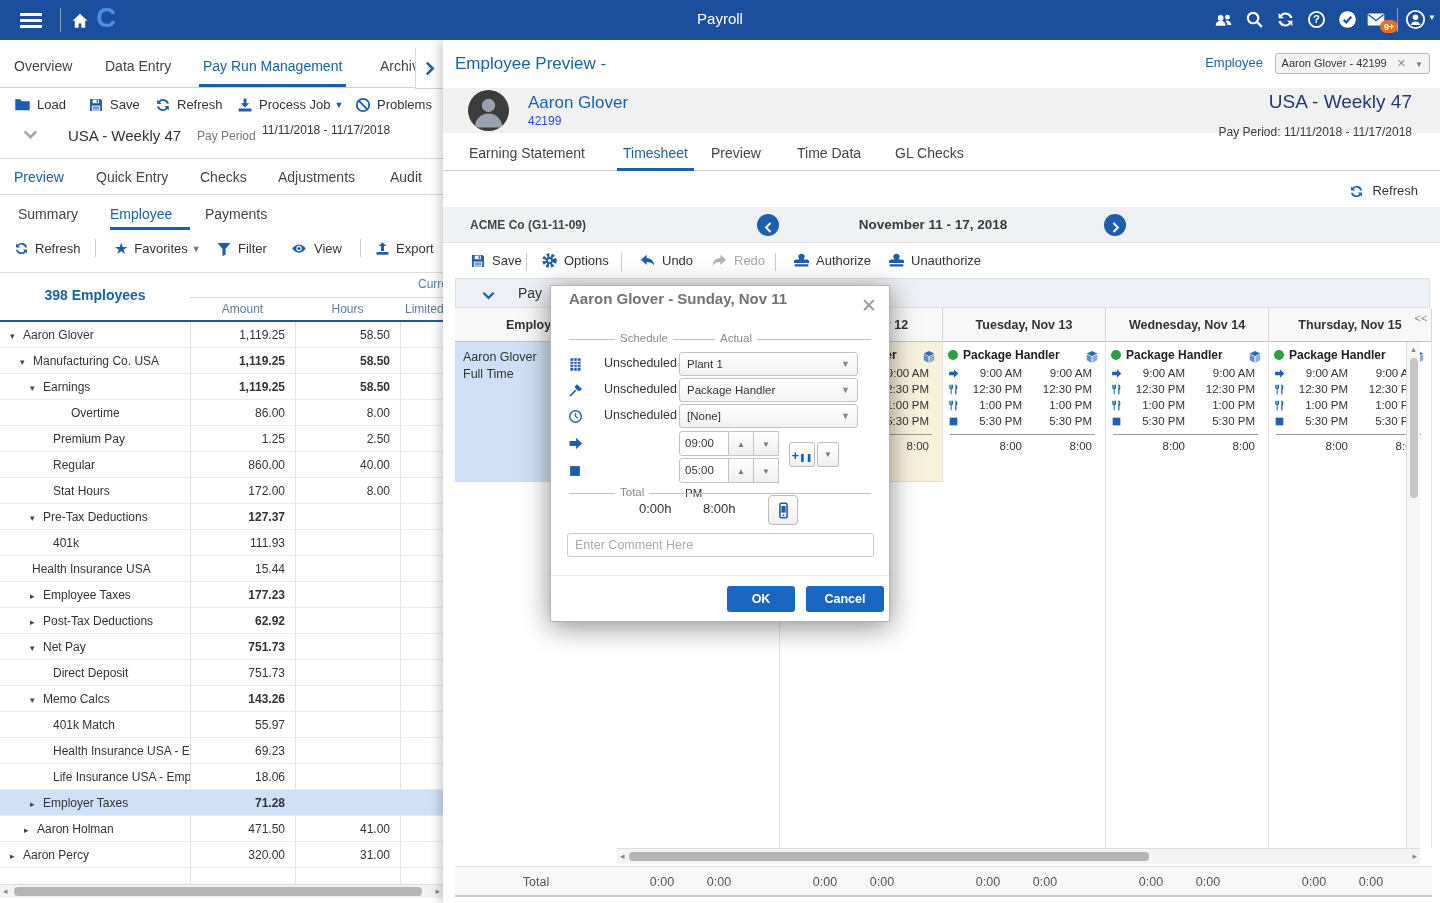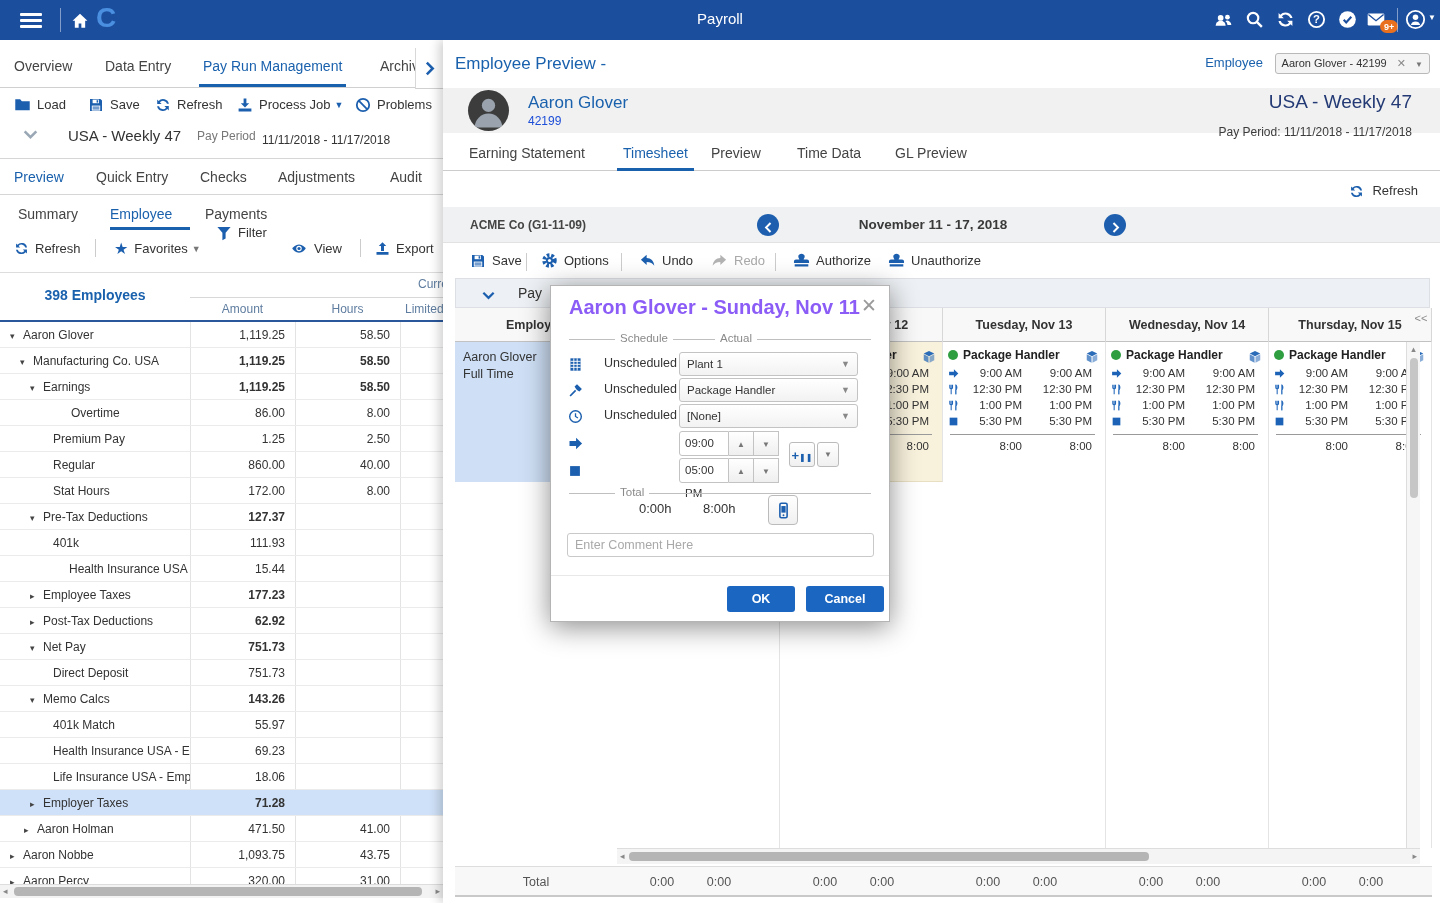--- a/index.html
+++ b/index.html
@@ -95,21 +95,21 @@
   .dtot { position:absolute; height:16px; font-size:11.5px; color:#333; width:100%; }
   .dtot .t1 { position:absolute; left:0; width:79px; text-align:right; }
   .dtot .t2 { position:absolute; left:70px; width:79px; text-align:right; }
   #ts-hscroll { position:absolute; left:174px; top:808px; width:803px; height:16px; background:#f4f4f4; border-top:1px solid #ddd; }
   #ts-total { position:absolute; left:12px; top:826px; width:977px; height:31px; background:#f8f8f8; border-top:1px solid #ddd; border-bottom:2px solid #c9c9c9; font-size:12.5px; color:#555; }
   #ts-total .tl { position:absolute; left:0; width:162px; text-align:center; top:8px; }
   .tpair { position:absolute; top:8px; width:60px; text-align:center; }
   
   #modal { position:absolute; left:550px; top:285px; width:340px; height:337px; background:#fff; border:1px solid #b4b4b4;
     box-shadow:0 5px 26px rgba(0,0,0,.45); z-index:50; }
-  #modal .mt { position:absolute; left:18px; top:10px; font-size:20px; font-weight:bold; color:#8b5cf6; }
+  #modal .mt { position:absolute; left:18px; top:4px; font-size:15px; font-weight:bold; color:#737373; }
   #modal .mx { position:absolute; right:12px; top:8px; font-size:19px; color:#9a9a9a; font-weight:bold; }
   .legend { position:absolute; left:18px; right:18px; height:1px; background:#bfbfbf; }
   .legend span { position:absolute; top:-7px; background:#fff; padding:0 5px; font-size:11.5px; color:#8a8a8a;margin-left:28px; }
   .mrow { position:absolute; left:0; width:340px; height:26px; }
   .mrow .mic { position:absolute; left:17px; top:3px; color:#1c5fae; }
   .mrow .ml { position:absolute; left:40px; top:4px; width:86px; text-align:right; font-size:12.5px; color:#333; }
   .msel { position:absolute; left:128px; top:0; width:179px; height:24px; border:1px solid #c3c3c3; border-radius:3px;
     background:linear-gradient(#fff,#f2f2f2); font-size:11.5px; color:#333; line-height:22px; padding-left:7px; }
   .msel .dd { position:absolute; right:7px; top:0; color:#888; font-size:9px; }
   .mtime { position:absolute; left:128px; top:0; width:50px; height:25px; border:1px solid #c3c3c3; border-radius:3px 0 0 3px;
@@ -312,21 +312,21 @@
           <use href="#i-noentry"></use>
         </svg><span class="lbl">Problems</span></span>
   </div>
 
   <div class="abs" style="left:0;top:75px;width:443px;height:44px;border-bottom:1px solid #d6d6d6">
     <span class="abs" style="left:22px;top:10px;color:#9aa7b5"><svg class="ic" width="17" height="17">
           <use href="#i-chev-d"></use>
         </svg></span>
     <span class="abs" style="left:68px;top:12px;font-size:15px;color:#333">USA - Weekly 47</span>
     <span class="abs" style="left:197px;top:14px;font-size:12px;color:#777">Pay Period</span>
-    <span class="abs" style="left:262px;top:18px;font-size:12px;color:#333">11/11/2018 - 11/17/2018</span>
+    <span class="abs" style="left:262px;top:8px;font-size:12px;color:#333">11/11/2018 - 11/17/2018</span>
   </div>
 
   <div class="abs tabs2" style="left:0;top:119px;width:443px;height:36px;border-bottom:1px solid #d6d6d6">
     <span class="abs" style="left:14px;top:10px;color:#1a61ad">Preview</span>
     <span class="abs" style="left:96px;top:10px">Quick Entry</span>
     <span class="abs" style="left:200px;top:10px">Checks</span>
     <span class="abs" style="left:278px;top:10px">Adjustments</span>
     <span class="abs" style="left:390px;top:10px">Audit</span>
   </div>
 
@@ -336,21 +336,21 @@
     <span class="abs" style="left:110px;top:32px;width:80px;height:3px;background:#1a61ad"></span>
     <span class="abs" style="left:205px;top:11px">Payments</span>
   </div>
 
   <div>
     <span class="tool" style="left:14px;top:200px"><svg class="ic blue" width="15" height="15">
           <use href="#i-sync"></use>
         </svg><span class="lbl">Refresh</span></span>
     <span class="vsep" style="left:95px;top:199px"></span>
     <span class="tool" style="left:114px;top:199px"><span class="blue" style="font-size:16px;vertical-align:middle">★</span><span class="lbl">Favorites</span><span class="caret" style="color:#777">▼</span></span>
-    <span class="tool" style="left:216px;top:184px"><svg class="ic blue" width="16" height="16">
+    <span class="tool" style="left:216px;top:200px"><svg class="ic blue" width="16" height="16">
           <use href="#i-funnel"></use>
         </svg><span class="lbl">Filter</span></span>
     <span class="tool" style="left:290px;top:200px"><svg class="ic blue" width="18" height="15">
           <use href="#i-eye"></use>
         </svg><span class="lbl">View</span></span>
     <span class="vsep" style="left:360px;top:199px"></span>
     <span class="tool" style="left:375px;top:200px"><svg class="ic blue" width="15" height="15">
           <use href="#i-export"></use>
         </svg><span class="lbl">Export</span></span>
   </div>
@@ -408,21 +408,21 @@
         <div class="nm" style="padding-left: 30px;"><span class="exp">▾</span>Pre-Tax Deductions</div>
         <div class="val amt">127.37</div>
         <div class="val hrs"></div>
       </div>
       <div class="erow">
         <div class="nm" style="padding-left: 53px;">401k</div>
         <div class="val amt">111.93</div>
         <div class="val hrs"></div>
       </div>
       <div class="erow">
-        <div class="nm" style="padding-left: 69px;">Health Insurance USA</div>
+        <div class="nm" style="padding-left: 32px;">Health Insurance USA</div>
         <div class="val amt">15.44</div>
         <div class="val hrs"></div>
       </div>
       <div class="erow b">
         <div class="nm" style="padding-left: 30px;"><span class="exp">▸</span>Employee Taxes</div>
         <div class="val amt">177.23</div>
         <div class="val hrs"></div>
       </div>
       <div class="erow b">
         <div class="nm" style="padding-left: 30px;"><span class="exp">▸</span>Post-Tax Deductions</div>
@@ -461,25 +461,20 @@
       </div>
       <div class="erow b sel">
         <div class="nm" style="padding-left: 30px;"><span class="exp">▸</span>Employer Taxes</div>
         <div class="val amt">71.28</div>
         <div class="val hrs"></div>
       </div>
       <div class="erow">
         <div class="nm" style="padding-left: 24px;"><span class="exp">▸</span>Aaron Holman</div>
         <div class="val amt">471.50</div>
         <div class="val hrs">41.00</div>
-      </div>
-      <div class="erow">
-        <div class="nm" style="padding-left: 10px;"><span class="exp">▸</span>Aaron Nobbe</div>
-        <div class="val amt">1,093.75</div>
-        <div class="val hrs">43.75</div>
       </div>
       <div class="erow">
         <div class="nm" style="padding-left: 10px;"><span class="exp">▸</span>Aaron Percy</div>
         <div class="val amt">320.00</div>
         <div class="val hrs">31.00</div>
       </div>
     </div>
 
   <div class="scroll-h" style="left:0;top:844px;width:443px;height:14px">
     <span class="sarr" style="left:3px">◂</span>
@@ -516,21 +511,21 @@
     <div id="pb-num">42199</div>
     <div id="pb-group">USA - Weekly 47</div>
     <div id="pb-period">Pay Period: 11/11/2018 - 11/17/2018</div>
   </div>
 
   <div id="ts-tabs">
     <span class="tstab" style="left:26px">Earning Statement</span>
     <span class="tstab active" style="left:180px">Timesheet</span>
     <span class="tstab" style="left:268px">Preview</span>
     <span class="tstab" style="left:354px">Time Data</span>
-    <span class="tstab" style="left:452px">GL Preview</span>
+    <span class="tstab" style="left:452px">GL Checks</span>
   </div>
 
   <span id="ts-refresh">
     <svg class="ic blue" width="15" height="15">
         <use href="#i-sync"></use>
       </svg>
     <span style="margin-left:5px">Refresh</span>
   </span>
 
   <div id="acmebar">

